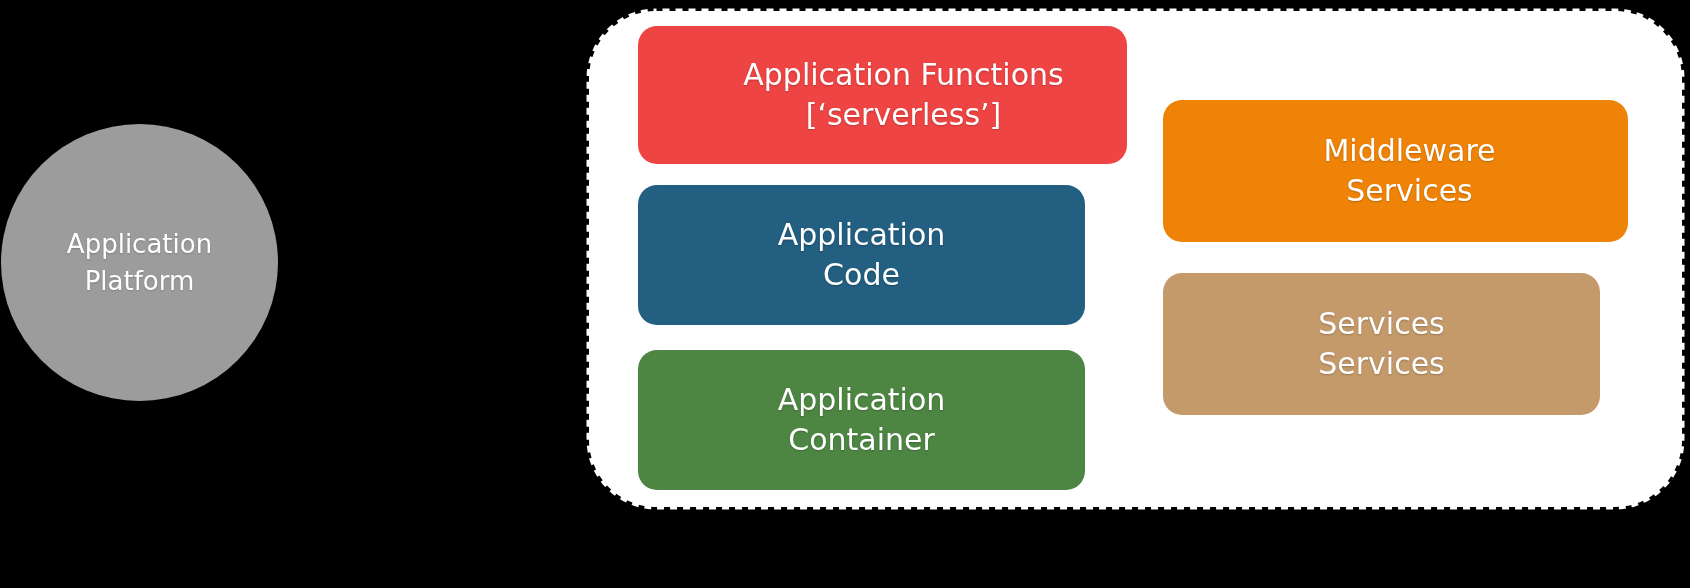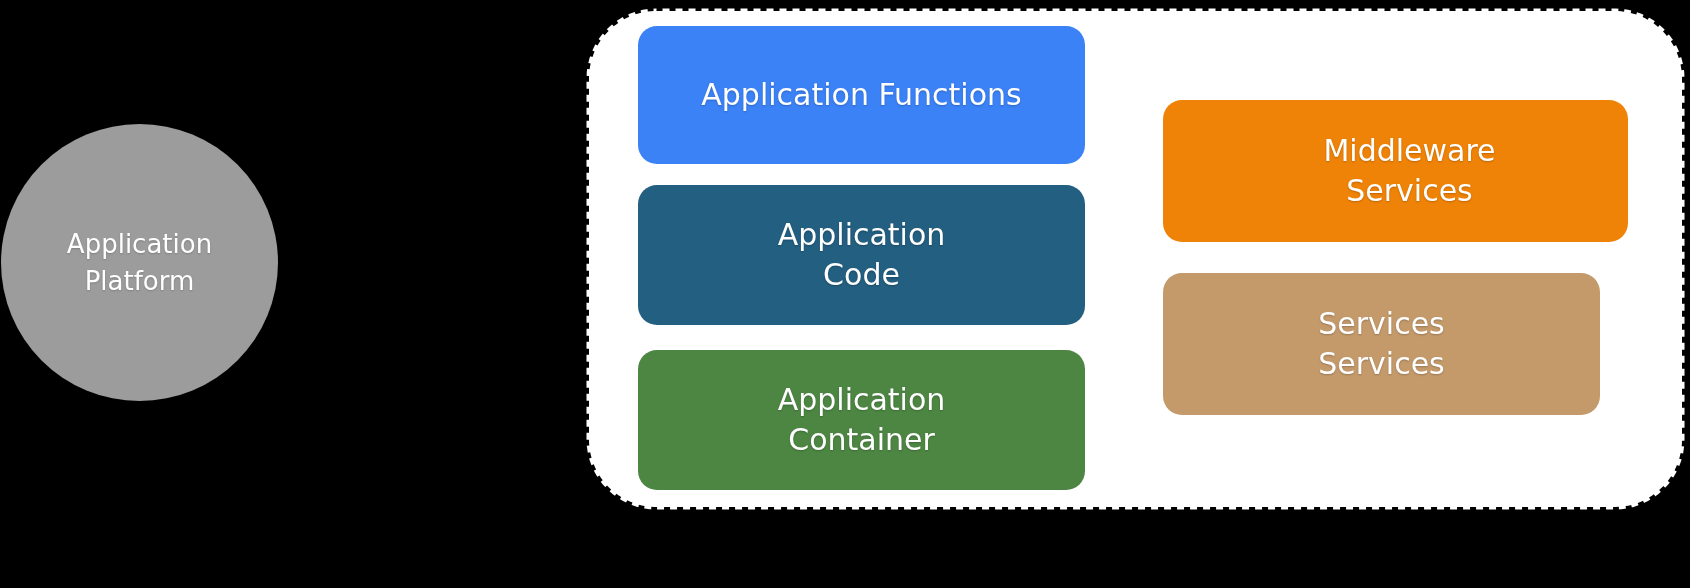--- a/index.html
+++ b/index.html
@@ -83,22 +83,23 @@
       <div class="box-line">Application</div>
       <div class="box-line">Platform</div>
     </div>
   </div>
 
   <div class="boundary">
     <svg class="boundary-svg" viewBox="0 0 1103 506">
       <rect x="2.5" y="2.5" width="1098" height="501" rx="70" ry="70" stroke-width="5" stroke-dasharray="6 7" fill="#FFFFFF" stroke="#000000"></rect>
     </svg>
 
-    <div class="box box-functions" style="background-color: #3b82f6;">
+    <div class="box box-functions" style="background-color: #ef4444; padding-left: 42px;">
       <div class="box-line">Application Functions</div>
+      <div class="box-line">[‘serverless’]</div>
     </div>
 
     <div class="box box-code" style="background-color: rgb(35, 95, 128);">
       <div class="box-line">Application</div>
       <div class="box-line">Code</div>
     </div>
 
     <div class="box box-container" style="background-color: rgb(77, 134, 67);">
       <div class="box-line">Application</div>
       <div class="box-line">Container</div>

